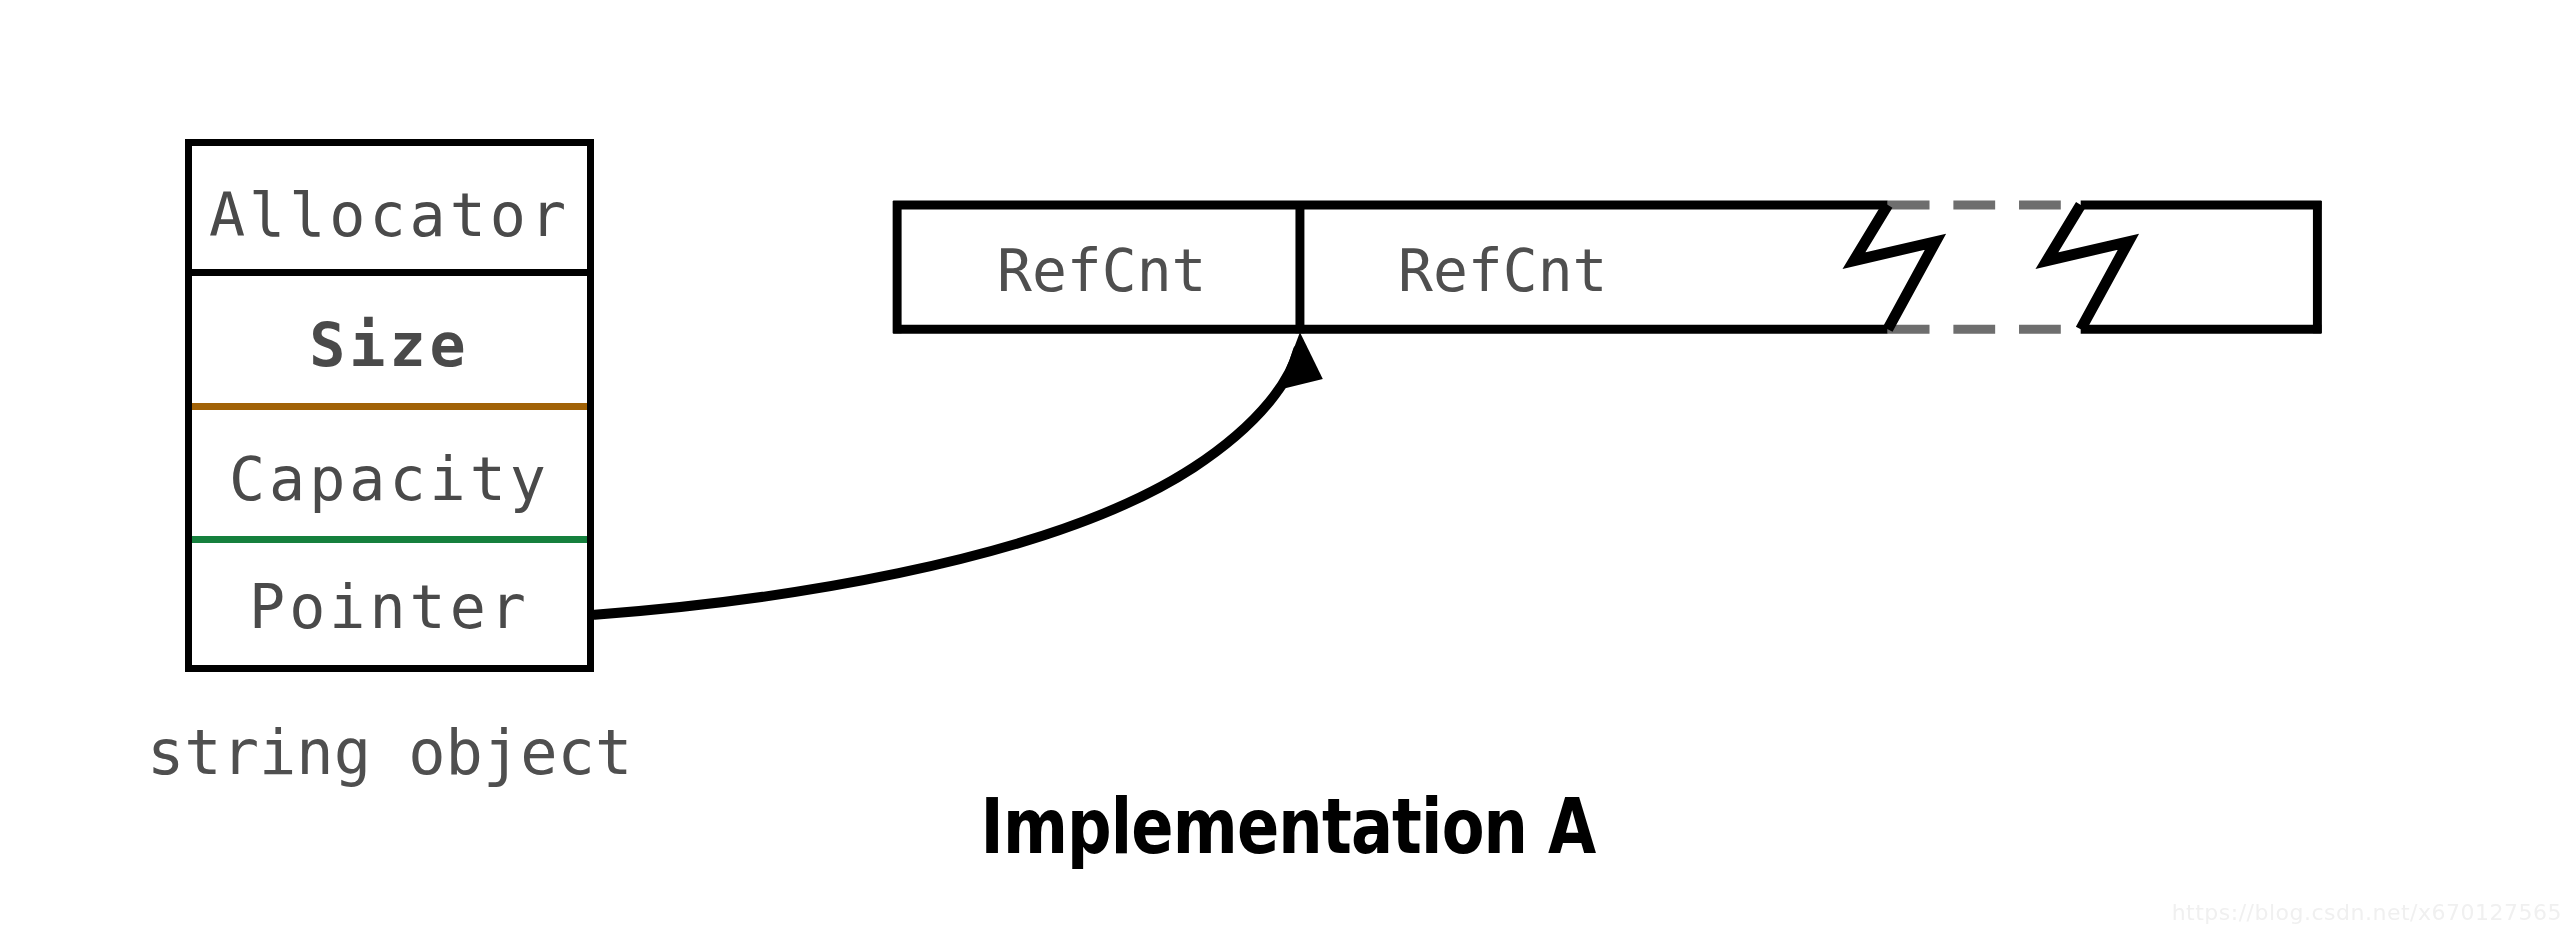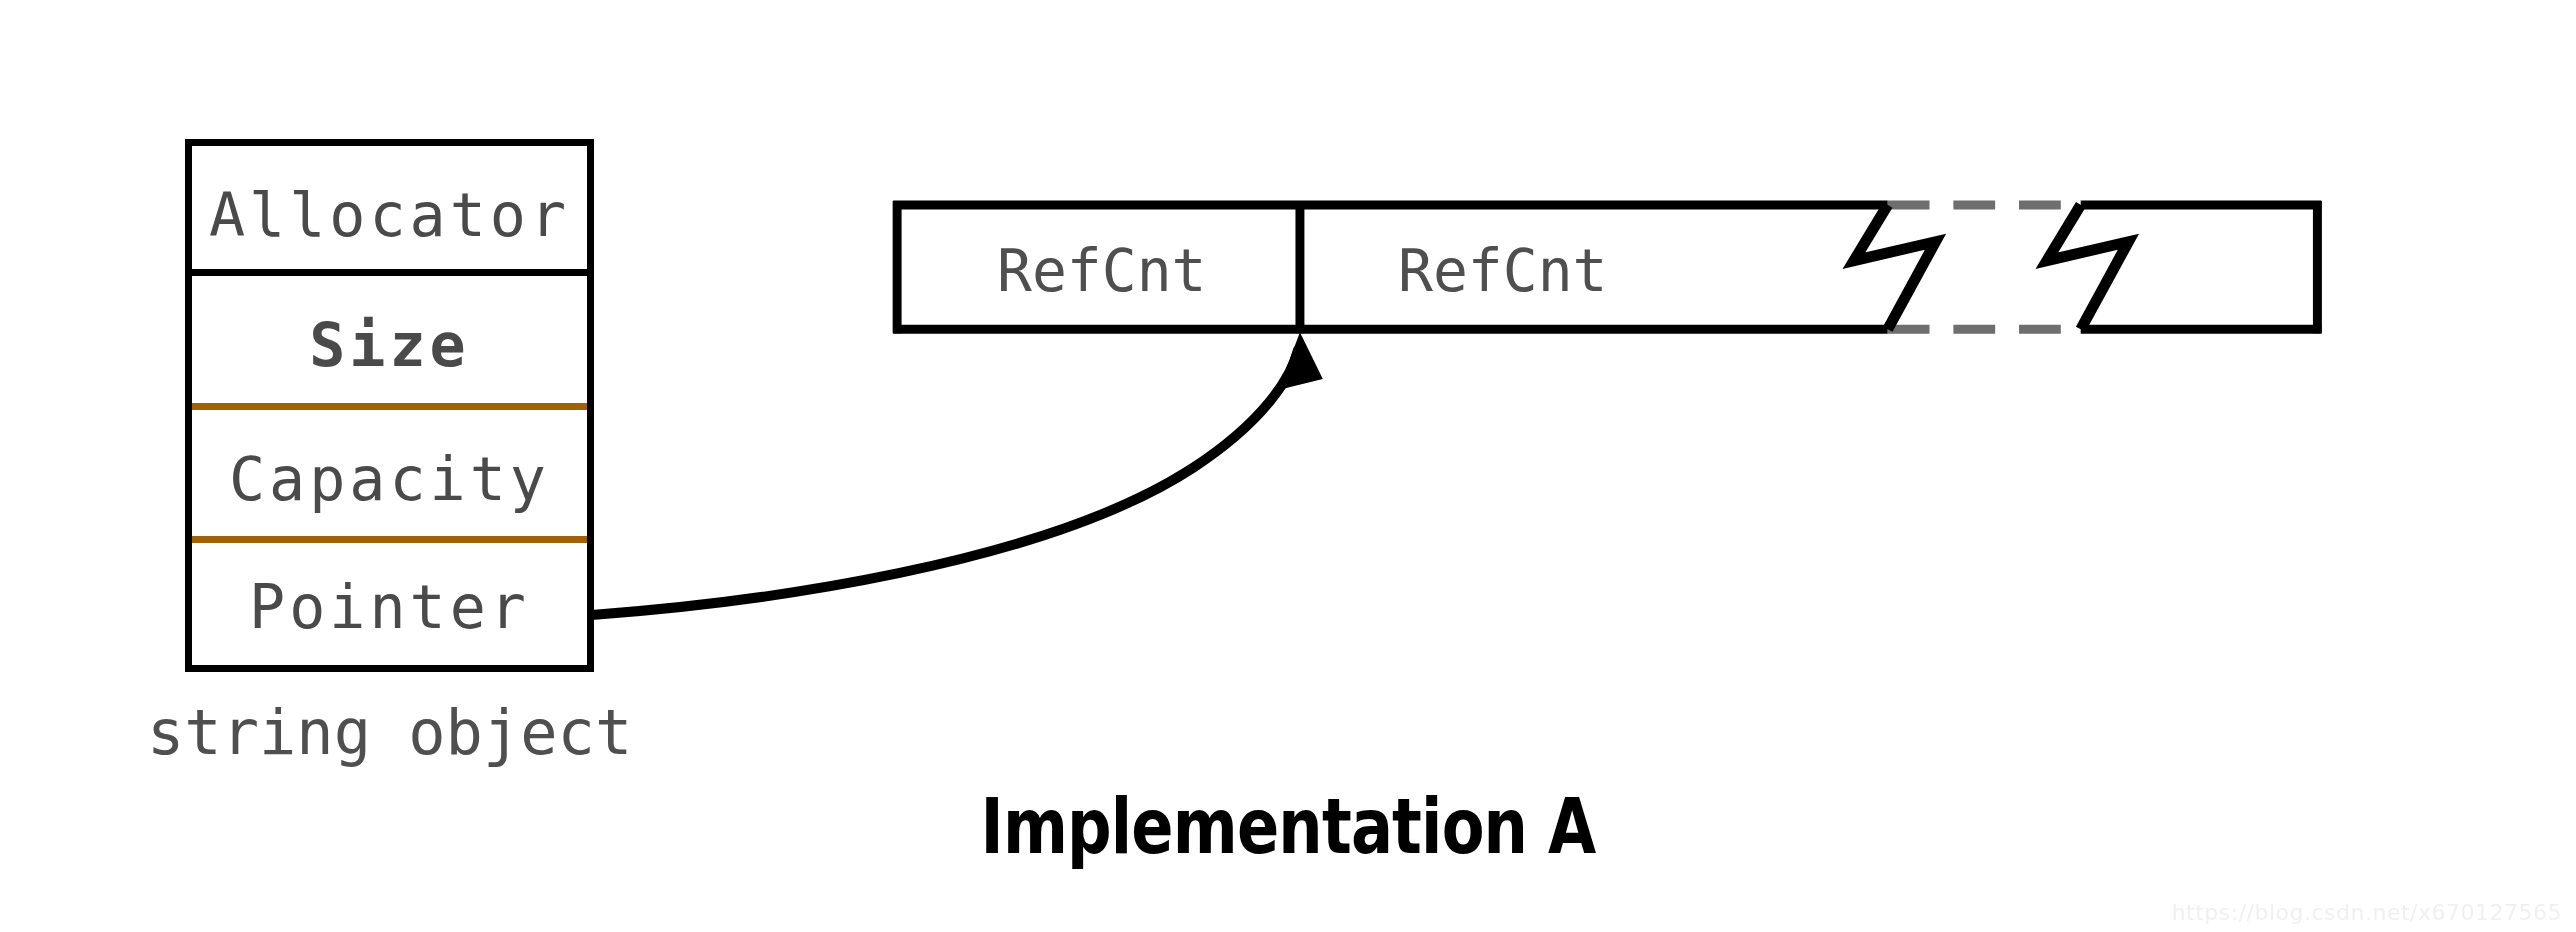--- a/index.html
+++ b/index.html
@@ -33,21 +33,21 @@
     width: 100%;
     height: 133px;
     box-sizing: border-box;
     display: flex;
     align-items: center;
     justify-content: center;
   }
   .struct-row.r0 { top: 0px; }
   .struct-row.r1 { top: 123px; border-top: 7px solid #000000; height: 140px; font-weight: bold; }
   .struct-row.r2 { top: 257px; border-top: 7px solid #a16207; height: 140px; }
-  .struct-row.r3 { top: 390px; border-top: 7px solid #a16207; height: 129px; }
+  .struct-row.r3 { top: 390px; border-top: 7px solid #15803d; height: 129px; }
 
   .field-label {
     font-family: "DejaVu Serif", "Liberation Serif", serif;
     font-size: 60px;
     letter-spacing: 4px;
     color: #555555;
     white-space: nowrap;
     line-height: 1;
     transform: translateY(-4px);
   }
@@ -55,21 +55,21 @@
   
   .mono {
     font-family: "DejaVu Sans Mono", "Liberation Mono", monospace;
     color: #4a4a4a;
     margin-top: 13px;
   }
 
   .caption-string-object {
     position: absolute;
     left: 147px;
-    top: 696px;
+    top: 716px;
     font-family: "DejaVu Sans Mono", "Liberation Mono", monospace;
     font-size: 62px;
     color: #4f4f4f;
     white-space: nowrap;
     letter-spacing: 0px;
   }
 
   
   .buffer-wrap {
     position: absolute;

